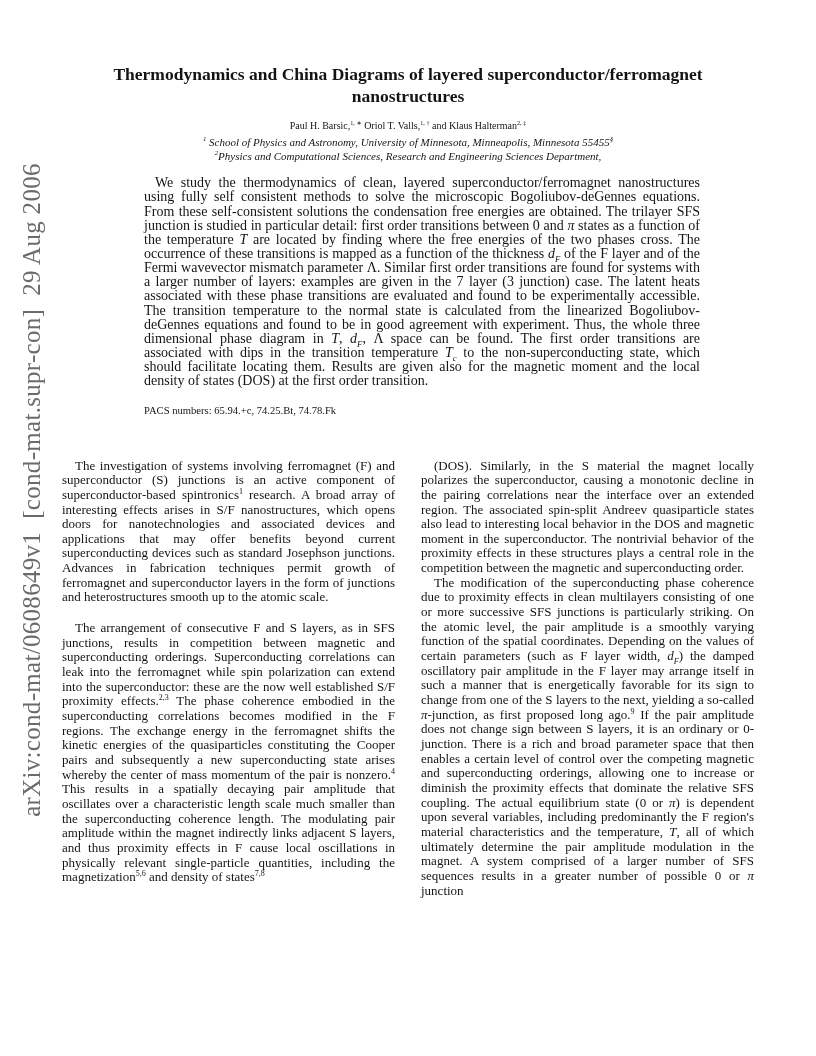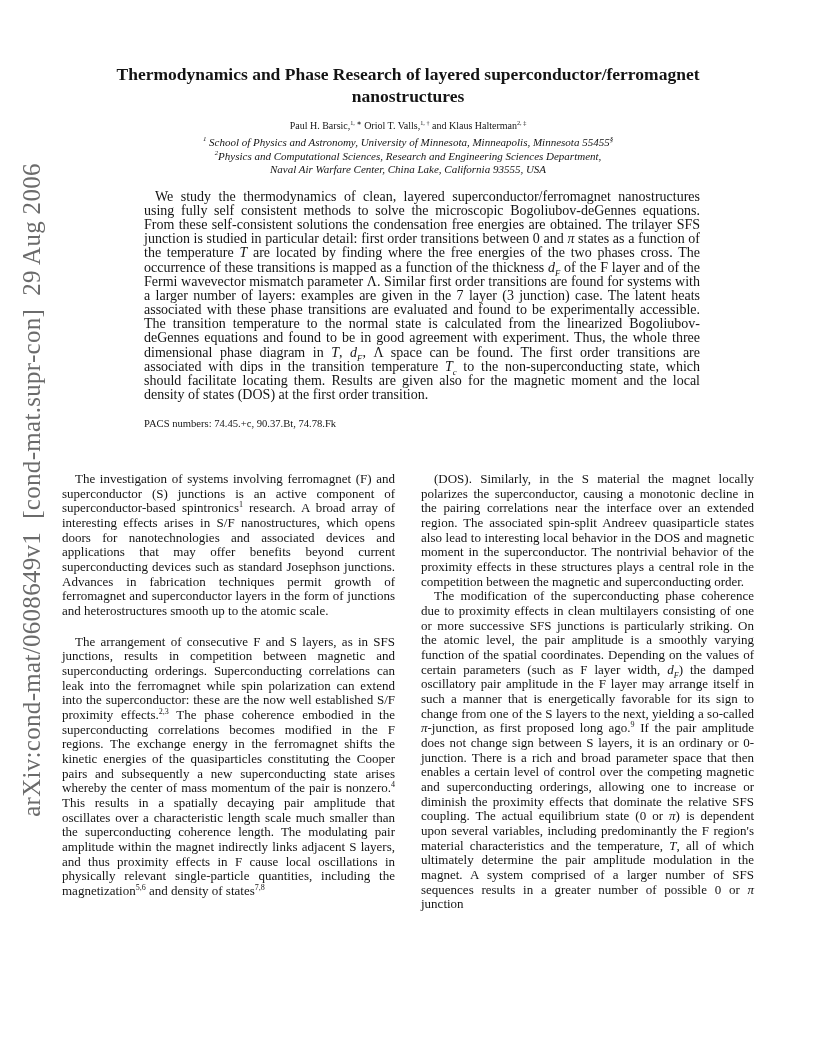--- a/index.html
+++ b/index.html
@@ -62,32 +62,31 @@
 </head>
 <body>
 
 <div class="page">
 
   <div class="arxiv-stamp">arXiv:cond-mat/0608649v1  [cond-mat.supr-con]  29 Aug 2006</div>
 
   <div class="content">
 
     <div class="header">
-      <div class="title">Thermodynamics and Phase Research of layered superconductor/ferromagnet nanostructures</div>
+      <div class="title">Thermodynamics and China Diagrams of layered superconductor/ferromagnet nanostructures</div>
       <div class="authors">Paul H. Barsic,<sup>1, ∗</sup> Oriol T. Valls,<sup>1, †</sup> and Klaus Halterman<sup>2, ‡</sup></div>
       <div class="affiliations">
         <div><sup>1</sup> School of Physics and Astronomy, University of Minnesota, Minneapolis, Minnesota 55455<sup>§</sup></div>
         <div><sup>2</sup>Physics and Computational Sciences, Research and Engineering Sciences Department,</div>
-        <div>Naval Air Warfare Center, China Lake, California 93555, USA</div>
       </div>
     </div>
 
     <div class="abstract">We study the thermodynamics of clean, layered superconductor/ferromagnet nanostructures using fully self consistent methods to solve the microscopic Bogoliubov-deGennes equations. From these self-consistent solutions the condensation free energies are obtained. The trilayer SFS junction is studied in particular detail: first order transitions between 0 and <i>π</i> states as a function of the temperature <i>T</i> are located by finding where the free energies of the two phases cross. The occurrence of these transitions is mapped as a function of the thickness <i>d<sub>F</sub></i> of the F layer and of the Fermi wavevector mismatch parameter Λ. Similar first order transitions are found for systems with a larger number of layers: examples are given in the 7 layer (3 junction) case. The latent heats associated with these phase transitions are evaluated and found to be experimentally accessible. The transition temperature to the normal state is calculated from the linearized Bogoliubov-deGennes equations and found to be in good agreement with experiment. Thus, the whole three dimensional phase diagram in <i>T</i>, <i>d<sub>F</sub></i>, Λ space can be found. The first order transitions are associated with dips in the transition temperature <i>T<sub>c</sub></i> to the non-superconducting state, which should facilitate locating them. Results are given also for the magnetic moment and the local density of states (DOS) at the first order transition.</div>
 
-    <div class="pacs">PACS numbers: 74.45.+c, 90.37.Bt, 74.78.Fk</div>
+    <div class="pacs">PACS numbers: 65.94.+c, 74.25.Bt, 74.78.Fk</div>
 
     <div class="columns">
 
       <div class="col left">
         <p>The investigation of systems involving ferromagnet (F) and superconductor (S) junctions is an active component of superconductor-based spintronics<sup>1</sup> research. A broad array of interesting effects arises in S/F nanostructures, which opens doors for nanotechnologies and associated devices and applications that may offer benefits beyond current superconducting devices such as standard Josephson junctions. Advances in fabrication techniques permit growth of ferromagnet and superconductor layers in the form of junctions and heterostructures smooth up to the atomic scale.</p>
         <p>The arrangement of consecutive F and S layers, as in SFS junctions, results in competition between magnetic and superconducting orderings. Superconducting correlations can leak into the ferromagnet while spin polarization can extend into the superconductor: these are the now well established S/F proximity effects.<sup>2,3</sup> The phase coherence embodied in the superconducting correlations becomes modified in the F regions. The exchange energy in the ferromagnet shifts the kinetic energies of the quasiparticles constituting the Cooper pairs and subsequently a new superconducting state arises whereby the center of mass momentum of the pair is nonzero.<sup>4</sup> This results in a spatially decaying pair amplitude that oscillates over a characteristic length scale much smaller than the superconducting coherence length. The modulating pair amplitude within the magnet indirectly links adjacent S layers, and thus proximity effects in F cause local oscillations in physically relevant single-particle quantities, including the magnetization<sup>5,6</sup> and density of states<sup>7,8</sup></p>
       </div>
 
       <div class="col right">
         <p>(DOS). Similarly, in the S material the magnet locally polarizes the superconductor, causing a monotonic decline in the pairing correlations near the interface over an extended region. The associated spin-split Andreev quasiparticle states also lead to interesting local behavior in the DOS and magnetic moment in the superconductor. The nontrivial behavior of the proximity effects in these structures plays a central role in the competition between the magnetic and superconducting order.</p>

